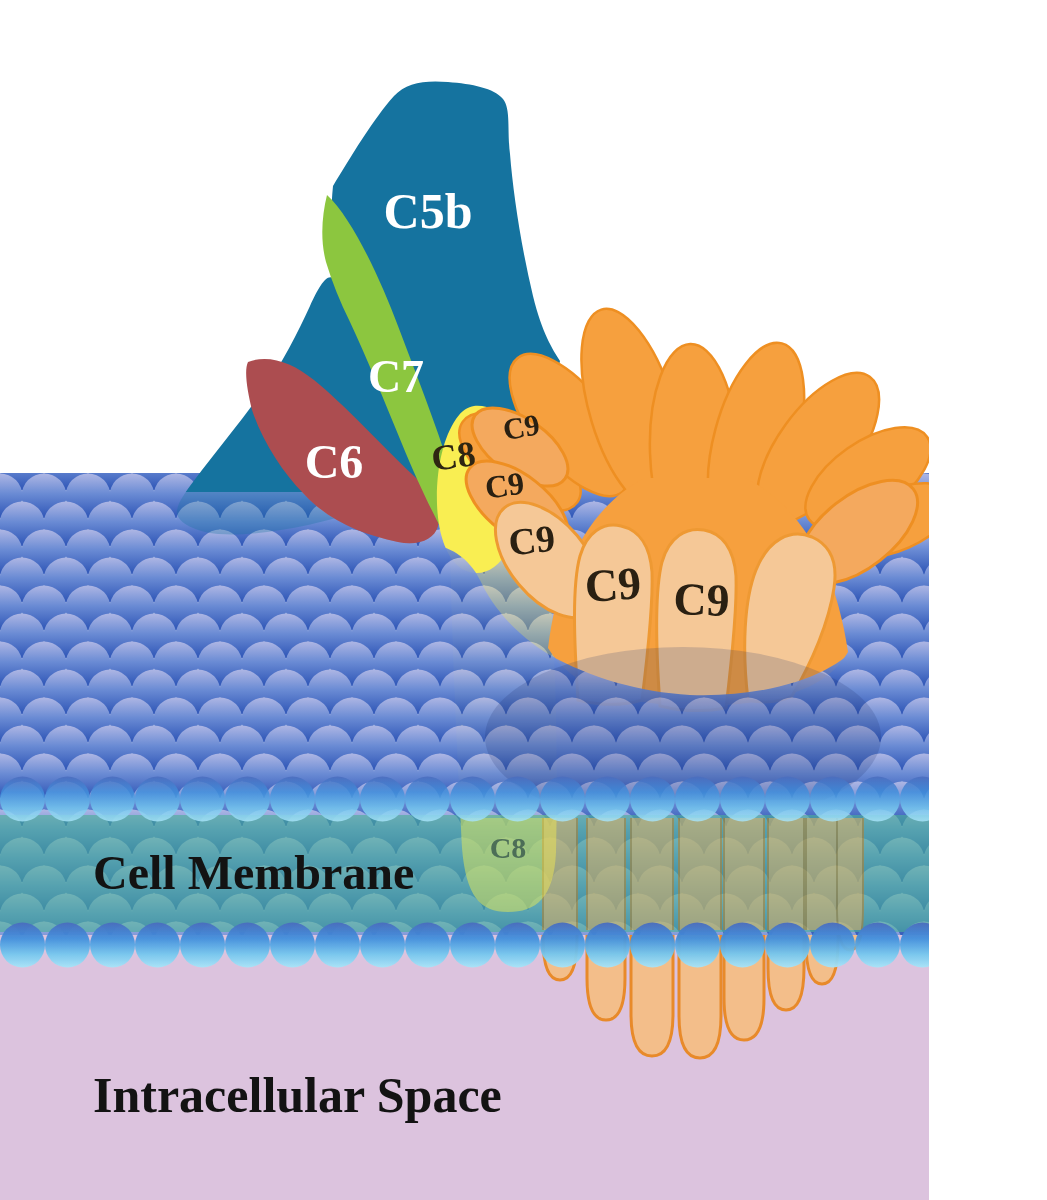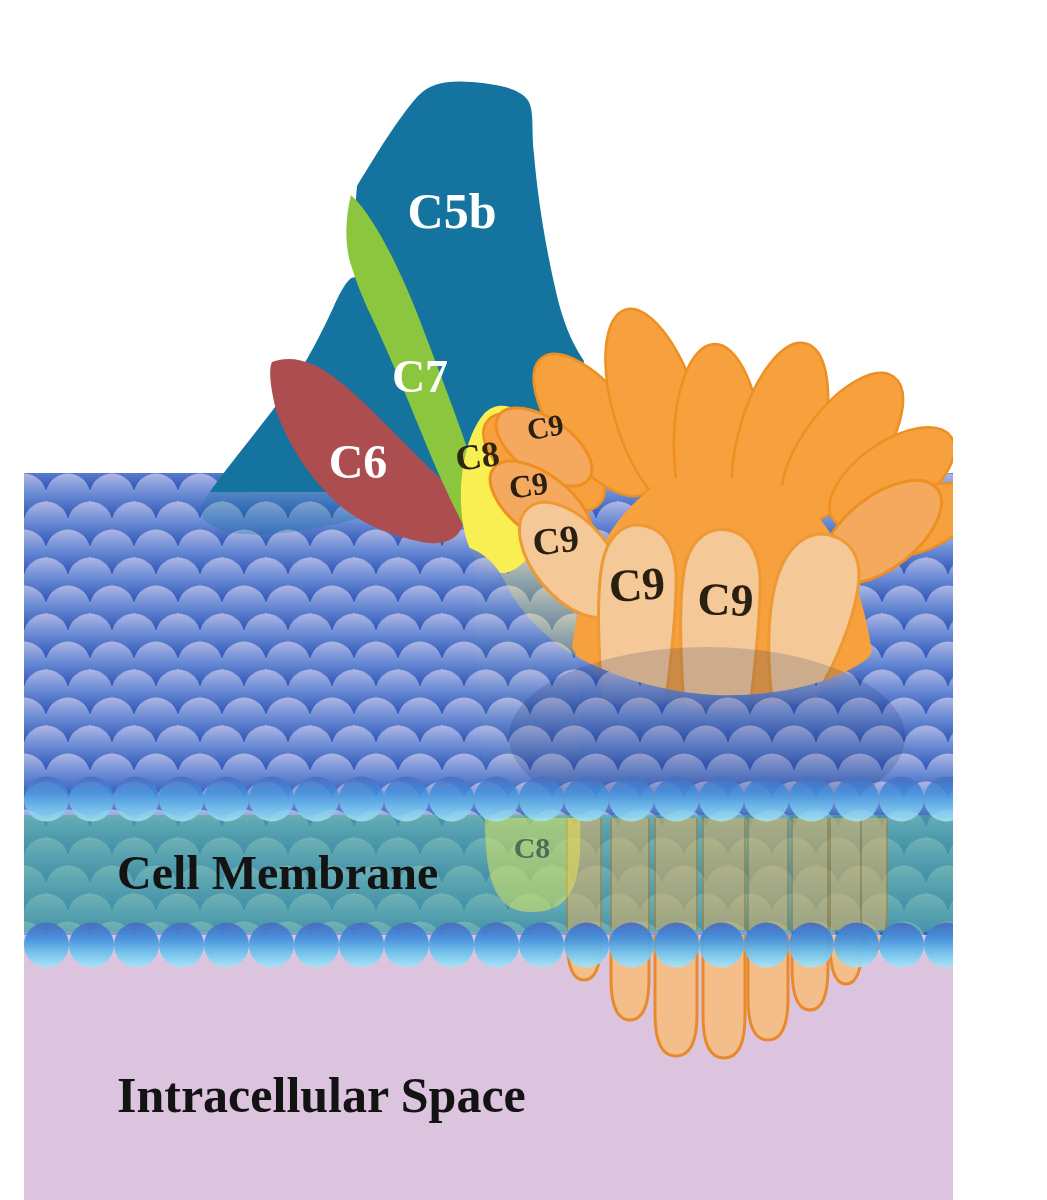--- a/index.html
+++ b/index.html
@@ -1,16 +1,16 @@
 <!DOCTYPE html>
 <html><head>
 <meta charset="utf-8">
 <style>
   html,body { margin:0; padding:0; background:#ffffff; }
-  .stage { position:relative; width:929px; height:1200px; overflow:hidden; background:#fff;padding-left:24px; }
+  .stage { position:relative; width:929px; height:1200px; overflow:hidden; background:#fff; }
   svg { display:block; }
   .lbl {
     font-family:"Liberation Serif","DejaVu Serif",serif;
     font-weight:700;
   }
   .tube   { fill:#F3BE8A; stroke:#E88A2A; stroke-width:3; }
   .petalB { fill:#F6A03E; stroke:#EE8F22; stroke-width:2.5; }
   .petalM { fill:#F4A95E; stroke:#EE8F22; stroke-width:3; }
   .petalL { fill:#F5C897; stroke:#EE9933; stroke-width:3; }
 </style>

